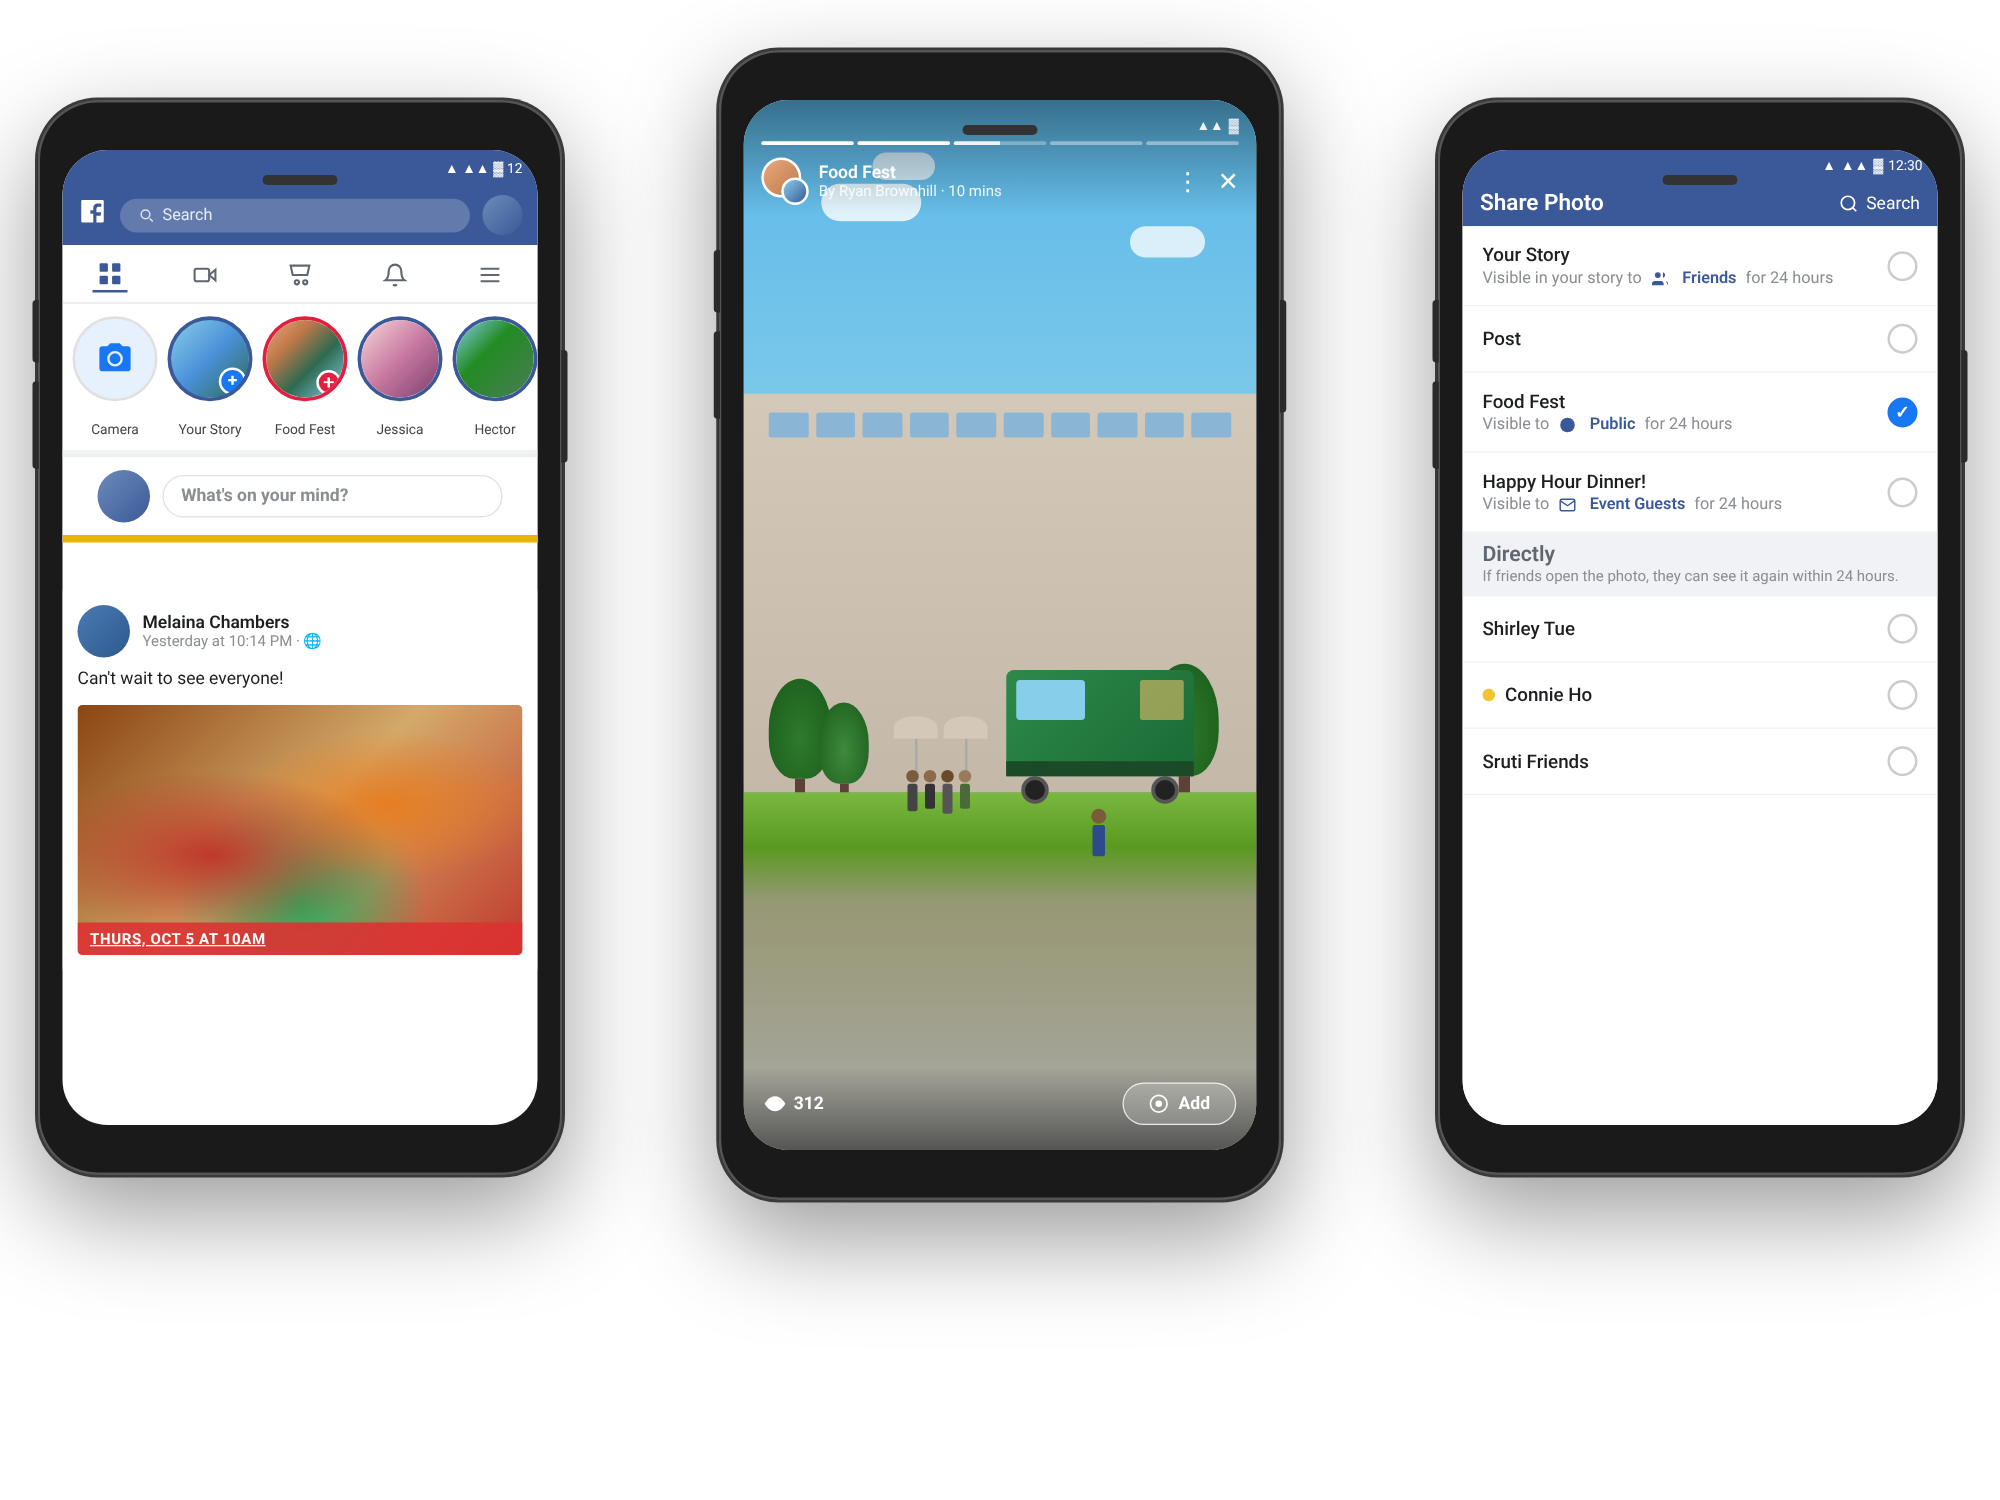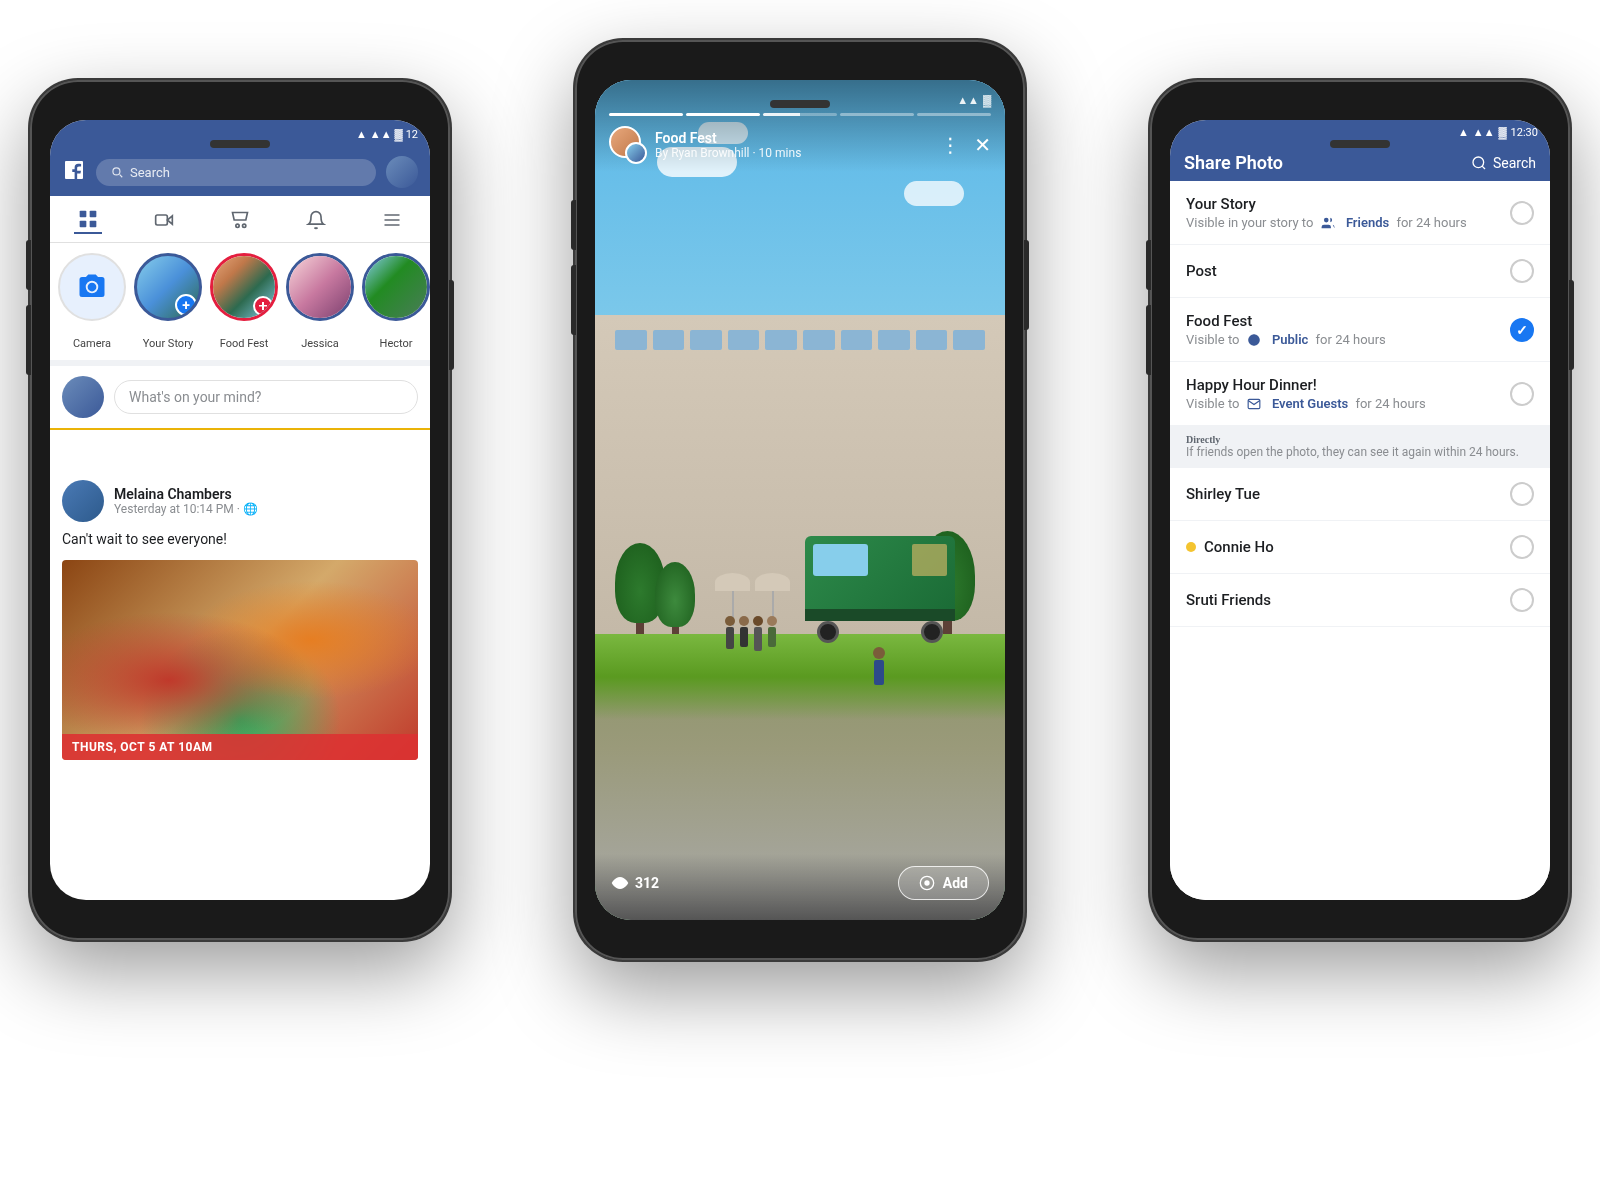--- a/index.html
+++ b/index.html
@@ -248,25 +248,26 @@
       border: 2px solid #fff;
       display: flex;
       align-items: center;
       justify-content: center;
     }
     .red-badge svg { width: 10px; height: 10px; fill: white; }
 
     
     .post-box {
       background: #fff;
-      padding: 10px 12px;
+      padding: 10px 28px;
       display: flex;
       align-items: center;
       gap: 10px;
-      border-bottom: 2px solid #eab308;
+      border-bottom: 6px solid #eab308;
+      font-weight: bold;
     }
     .post-avatar {
       width: 42px;
       height: 42px;
       border-radius: 50%;
       background: linear-gradient(135deg, #6b8cba, #3b5998);
       flex-shrink: 0;
     }
     .post-input {
       flex: 1;
@@ -321,20 +322,21 @@
       position: absolute;
       bottom: 0;
       left: 0;
       right: 0;
       background: rgba(220, 50, 50, 0.9);
       color: #fff;
       font-size: 12px;
       font-weight: 700;
       padding: 6px 10px;
       letter-spacing: 0.5px;
+      text-decoration: underline;
     }
 
     
     .story-bg {
       width: 100%;
       height: 100%;
       background: 
         linear-gradient(180deg, #5bb8e8 0%, #87CEEB 30%, #a8d5ea 50%, #7ab890 70%, #4a8a5a 85%, #3d7a4a 100%);
       position: relative;
     }
@@ -469,21 +471,21 @@
       background: #1877f2;
       border-color: #1877f2;
     }
     .radio-circle.checked::after {
       content: '✓';
       color: #fff;
       font-size: 14px;
       font-weight: bold;
     }
 
-    .section-label { font-size: 10px; font-weight: 600; color: #606770; font-family: Liberation Serif, serif; }
+    .section-label { font-size: 17px; font-weight: 600; color: #606770; }
     .section-sub { font-size: 12px; color: #8a8d91; }
 
     
     .right-status {
       background: #3b5998;
       height: 24px;
       display: flex;
       align-items: center;
       justify-content: flex-end;
       padding: 0 12px;

